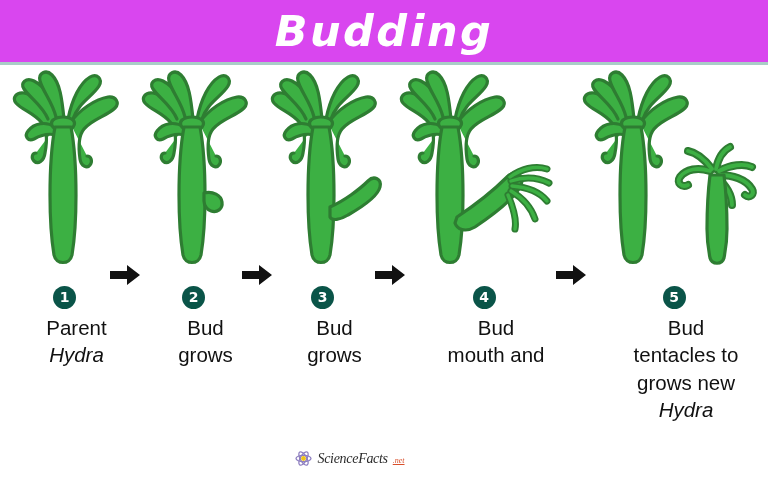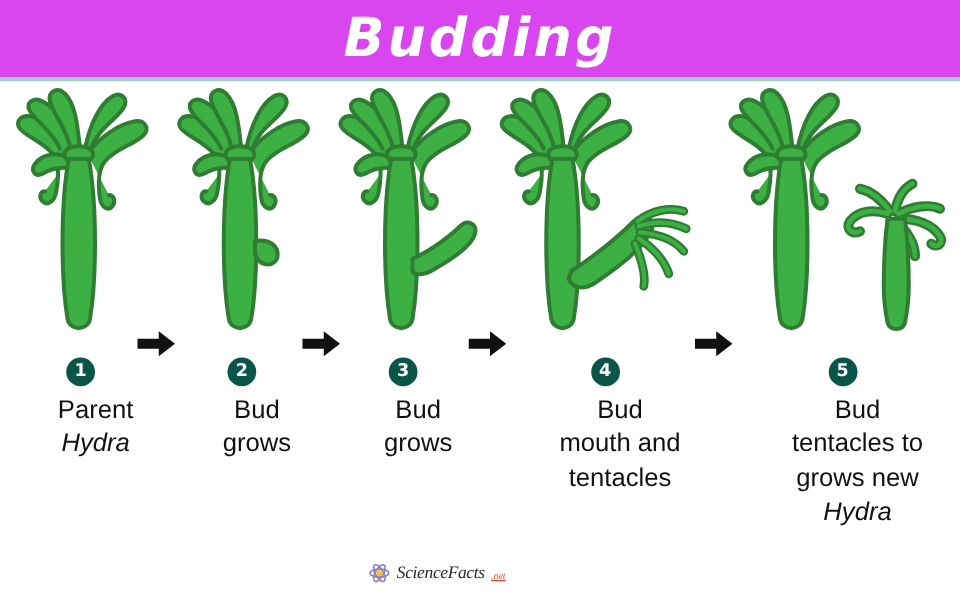--- a/index.html
+++ b/index.html
@@ -272,21 +272,20 @@
           <path d="M111 130 C116 142 120 154 118 164"></path>
         </g>
       </svg>
     </div>
     <div class="badge-row">
       <div class="num-badge">4</div>
     </div>
     <div class="caption">
       <span class="caption-line">Bud</span>
       <span class="caption-line">mouth and</span>
-      <span class="caption-line">tentacles</span>
     </div>
   </div>
 
   <div class="arrow" style="left:554px;">
     <svg width="34" height="24" viewBox="0 0 34 24">
       <path d="M2 8 H19 V2 L32 12 L19 22 V16 H2 Z" fill="#111111"></path>
     </svg>
   </div>
 
   <div class="stage" id="stage-5" style="left:580px; width:188px;">

